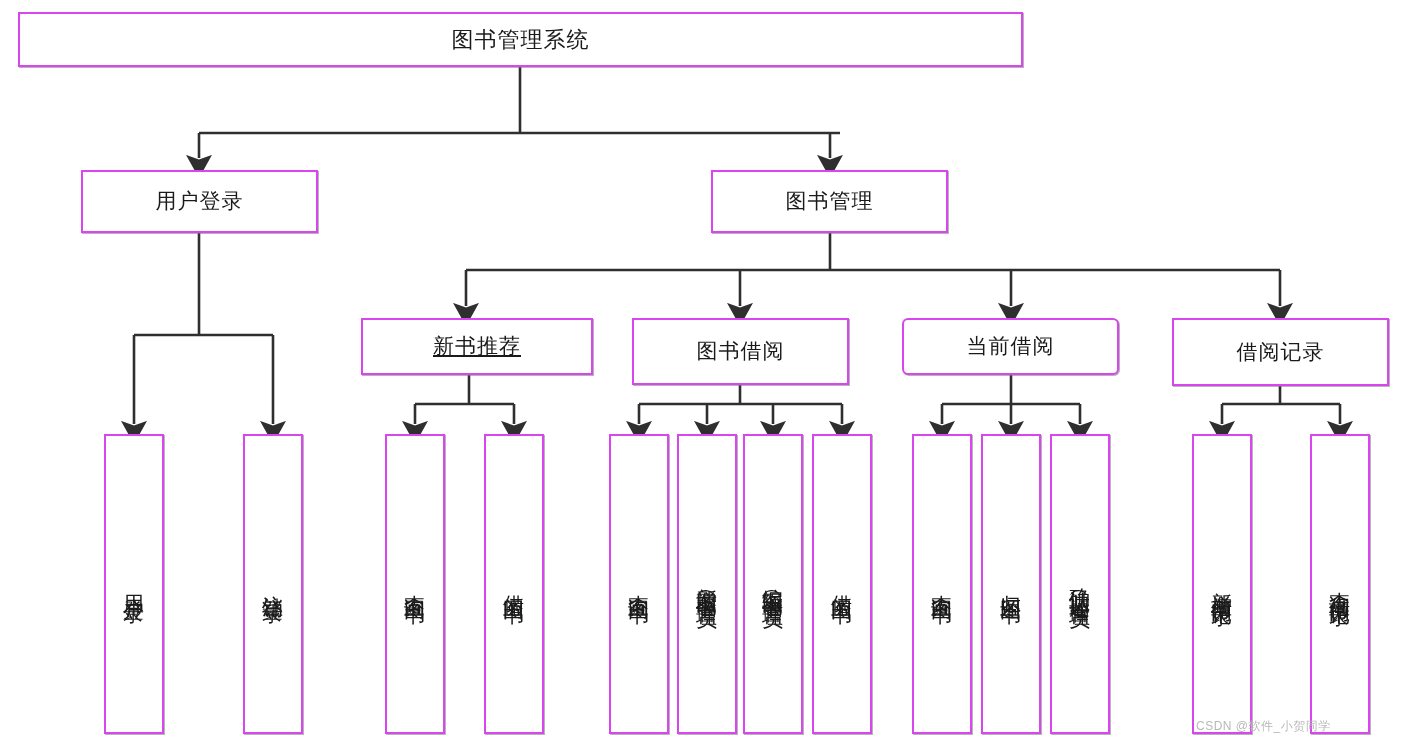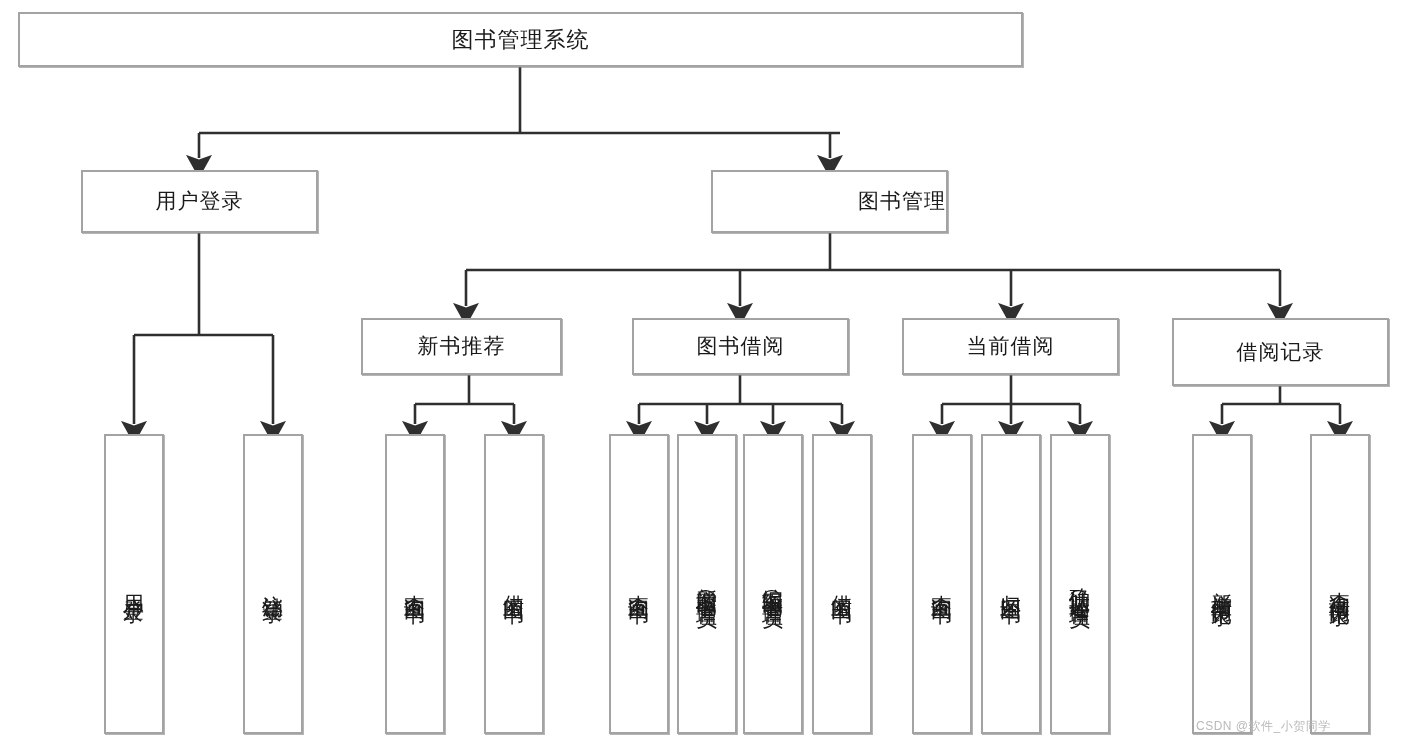--- a/index.html
+++ b/index.html
@@ -23,21 +23,21 @@
     left: 0;
     top: 0;
     width: 1405px;
     height: 747px;
     pointer-events: none;
   }
   .node {
     position: absolute;
     box-sizing: border-box;
     background: #ffffff;
-    border: 2px solid #a3a3a3;
+    border: 2px solid #d946ef;
     display: flex;
     align-items: center;
     justify-content: center;
     color: #1a1a1a;
     box-shadow: 1px 1px 0 rgba(120,120,120,0.55);
   }
   .node .label {
     display: block;
     text-align: center;
     line-height: 1.18;
@@ -130,31 +130,31 @@
     </g>
   </svg>
 
   <div class="node horiz root" style="left:18px; top:12px; width:1005px; height:55px;">
     <span class="label">图书管理系统</span>
   </div>
 
   <div class="node horiz" style="left:81px; top:170px; width:237px; height:63px;">
     <span class="label">用户登录</span>
   </div>
-  <div class="node horiz" style="left:711px; top:170px; width:237px; height:63px;justify-content:flex-end;">
+  <div class="node horiz" style="left:711px; top:170px; width:237px; height:63px;">
     <span class="label">图书管理</span>
   </div>
 
-  <div class="node horiz" style="left:361px; top:318px; width:201px; height:57px;">
+  <div class="node horiz" style="left:361px; top:318px; width:232px; height:57px;text-decoration:underline;">
     <span class="label">新书推荐</span>
   </div>
-  <div class="node horiz" style="left:632px; top:318px; width:217px; height:57px;">
+  <div class="node horiz" style="left:632px; top:318px; width:217px; height:67px;">
     <span class="label">图书借阅</span>
   </div>
-  <div class="node horiz" style="left:902px; top:318px; width:217px; height:57px;">
+  <div class="node horiz" style="left:902px; top:318px; width:217px; height:57px;border-radius:6px;">
     <span class="label">当前借阅</span>
   </div>
   <div class="node horiz" style="left:1172px; top:318px; width:217px; height:68px;">
     <span class="label">借阅记录</span>
   </div>
 
   <div class="node vert" style="left:104px; top:434px; width:60px; height:300px;">
     <span class="label">用户登录</span>
   </div>
   <div class="node vert" style="left:243px; top:434px; width:60px; height:300px;">

